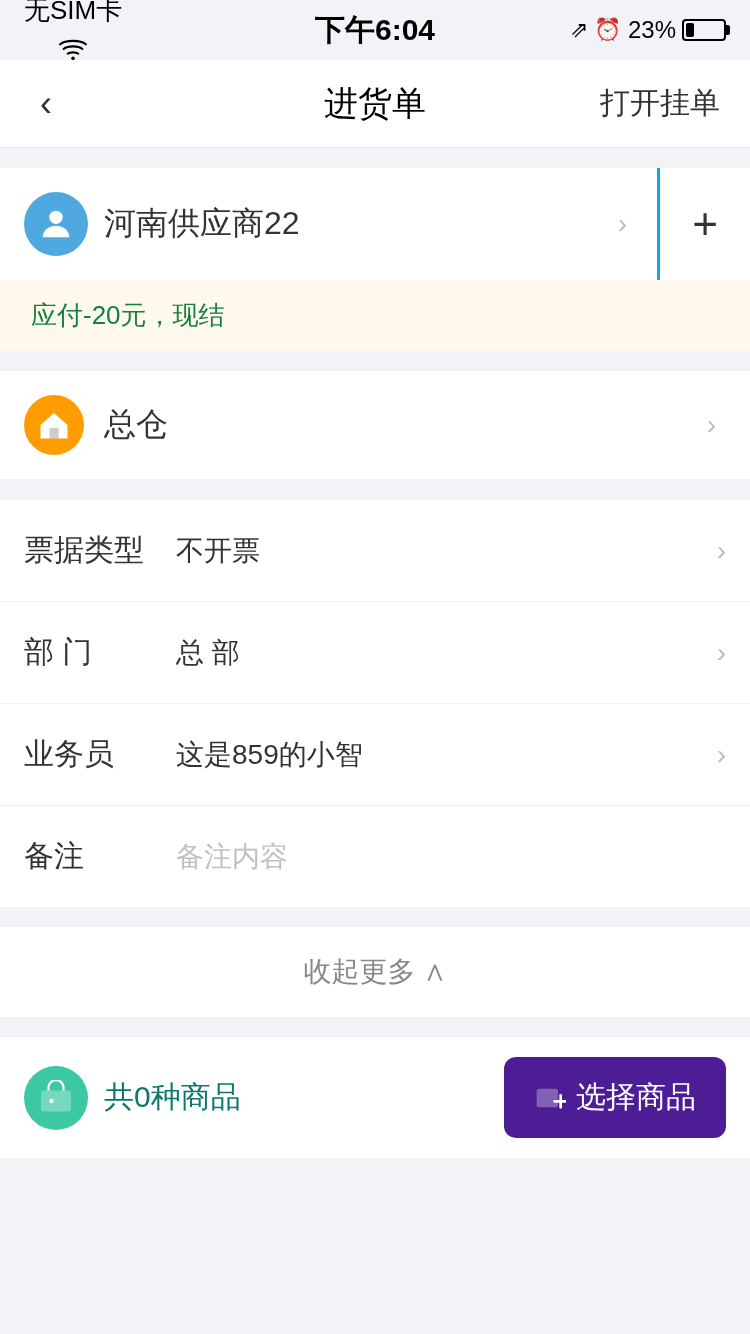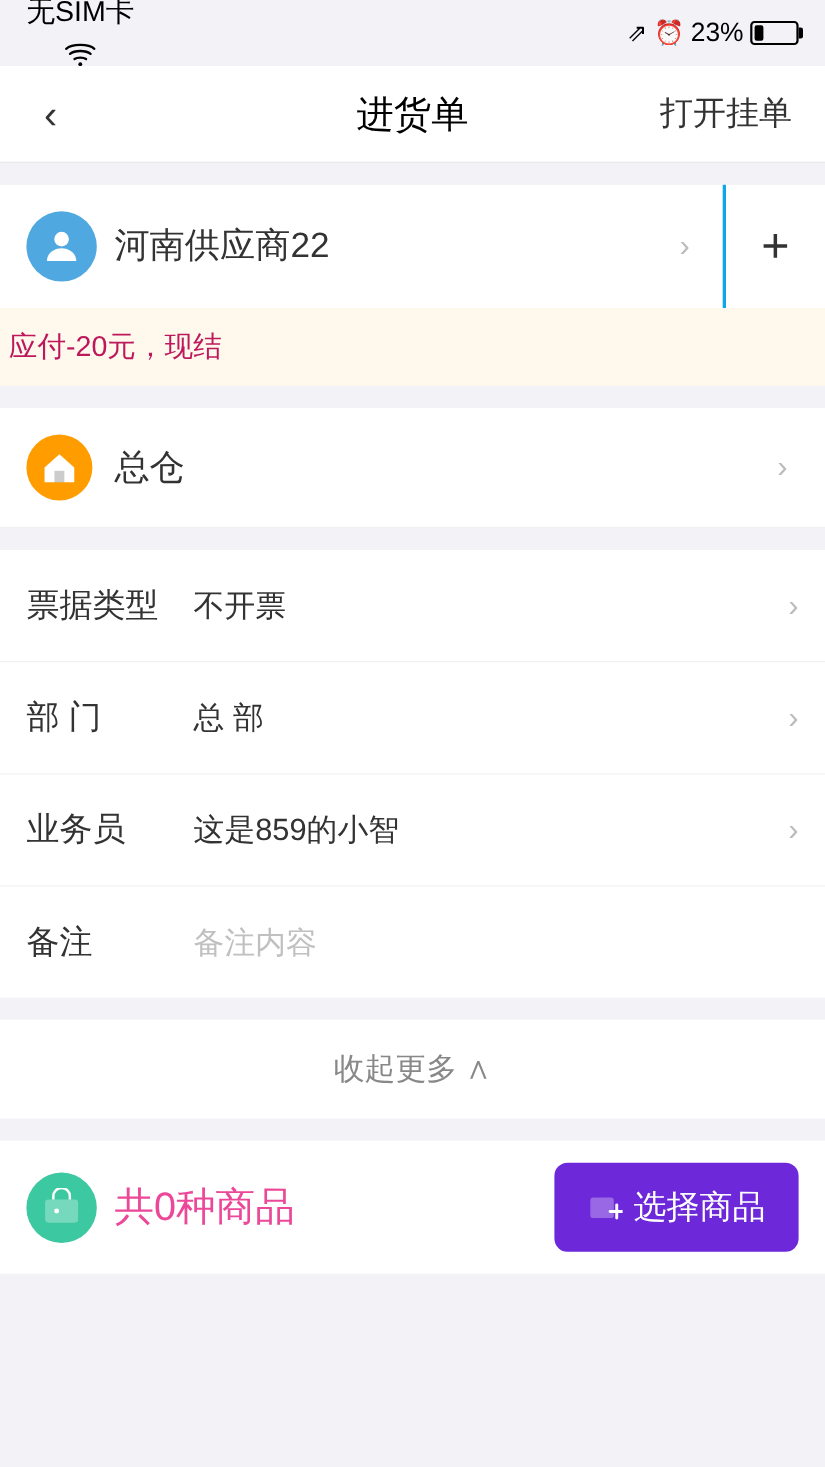--- a/index.html
+++ b/index.html
@@ -157,23 +157,23 @@
       align-items: center;
       justify-content: center;
       font-size: 44px;
       color: #333;
       cursor: pointer;
     }
 
     
     .notice-banner {
       background: #fef9ec;
-      padding: 18px 8px;
+      padding: 18px 31px;
       font-size: 26px;
-      color: #be185d;
+      color: #15803d;
     }
 
     
     .warehouse-section {
       background: #fff;
       display: flex;
       align-items: center;
       padding: 24px 24px;
       gap: 20px;
       border-bottom: 1px solid #f0f0f0;
@@ -263,26 +263,26 @@
       justify-content: center;
       flex-shrink: 0;
     }
     .product-icon-wrap svg {
       width: 36px;
       height: 36px;
       fill: #fff;
     }
     .product-count {
       flex: 1;
-      font-size: 36px;
-      color: #ec4899;
+      font-size: 30px;
+      color: #0f766e;
       padding-left: 16px;
     }
     .select-btn {
-      background: #6d28d9;
+      background: #4c1d95;
       color: #fff;
       border: none;
       border-radius: 12px;
       padding: 20px 30px;
       font-size: 30px;
       display: flex;
       align-items: center;
       gap: 10px;
       cursor: pointer;
     }
@@ -307,20 +307,21 @@
     <span>无SIM卡</span>
     <span>
       <svg width="28" height="22" viewBox="0 0 24 18" fill="none">
         <path d="M1 5C5.5 1 18.5 1 23 5" stroke="#000" stroke-width="1.8" fill="none" stroke-linecap="round"></path>
         <path d="M4 9C7.5 6 16.5 6 20 9" stroke="#000" stroke-width="1.8" fill="none" stroke-linecap="round"></path>
         <path d="M7.5 13C9.5 11.5 14.5 11.5 16.5 13" stroke="#000" stroke-width="1.8" fill="none" stroke-linecap="round"></path>
         <circle cx="12" cy="17" r="1.5" fill="#000"></circle>
       </svg>
     </span>
   </div>
+  <div class="status-center">下午6:04</div>
   <div class="status-right">
     <span style="font-size:22px;">⇗</span>
     <span style="font-size:22px;">⏰</span>
     <span style="font-size:24px;">23%</span>
     <div class="battery-icon">
       <div class="battery-fill"></div>
     </div>
   </div>
 </div>
 

